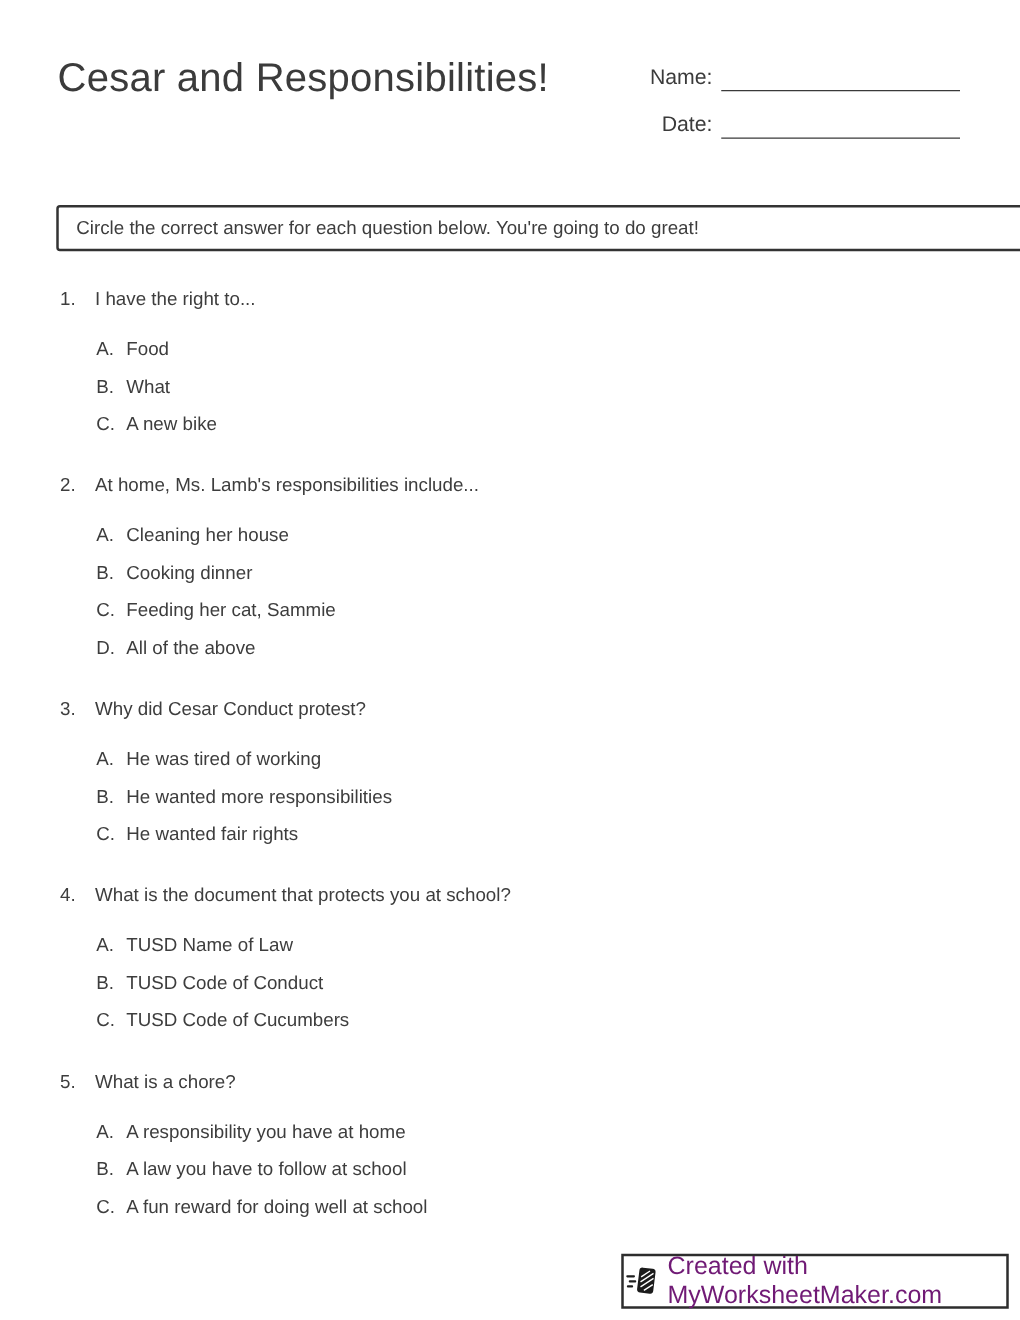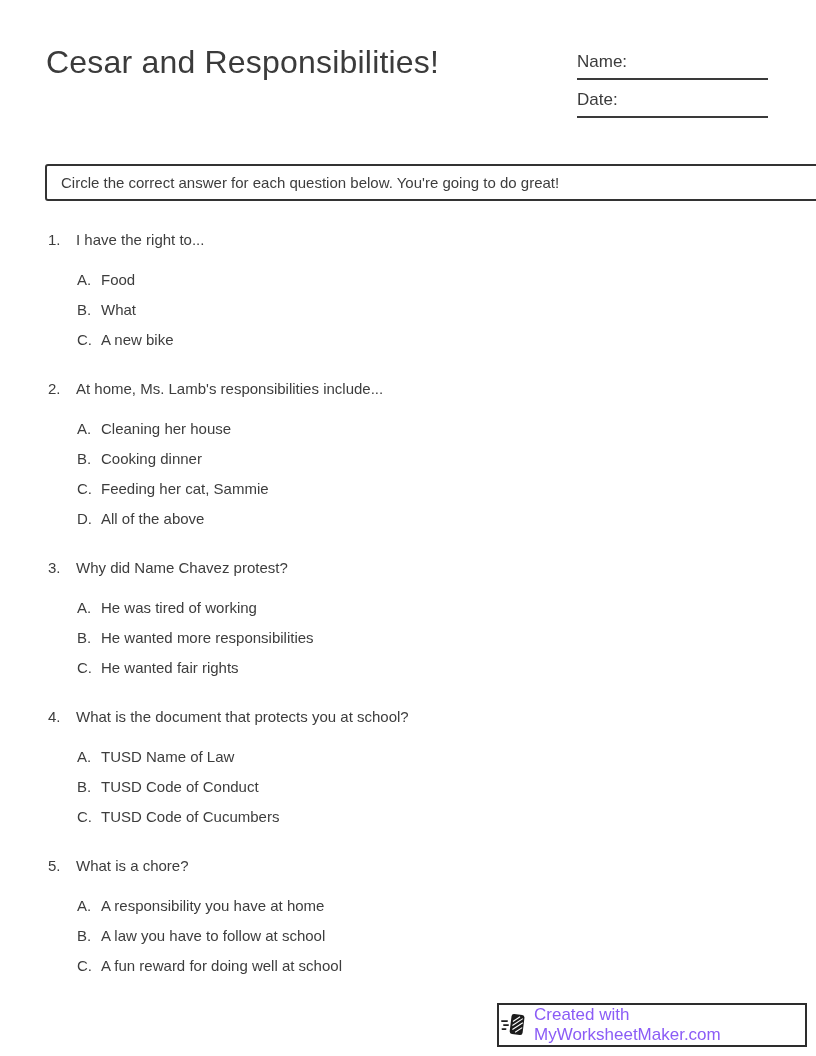--- a/index.html
+++ b/index.html
@@ -23,21 +23,20 @@
     color: #3b3b3b;
     white-space: nowrap;
   }
   .nd-row {
     position: absolute;
     right: 48px;
     display: flex;
     align-items: baseline;
     font-size: 17px;
     color: #3b3b3b;
-    flex-direction: column;
   }
   .nd-row.name { top: 52px; }
   .nd-row.date { top: 90px; }
   .nd-label { white-space: nowrap; }
   .nd-line {
     display: inline-block;
     width: 191px;
     height: 1.5px;
     background: #3a3a3a;
     margin-left: 7px;
@@ -85,22 +84,22 @@
     top: 1003px;
     width: 310px;
     height: 44px;
     box-sizing: border-box;
     border: 2px solid #2d2d2d;
     background: #ffffff;
     display: flex;
     align-items: center;
     justify-content: space-between;
     gap: 7px;
-    font-size: 17px;
-    color: #8b5cf6;
+    font-size: 20px;
+    color: #701a75;
   }
   .logo-icon { display: inline-flex; width: 28px; height: 28px; }
 </style>
 </head>
 <body>
 
 <div class="page">
 
   <h1 class="title">Cesar and Responsibilities!</h1>
 
@@ -161,21 +160,21 @@
         <div class="option">
           <span class="opt-letter">D.</span>
           <span class="opt-text">All of the above</span>
         </div>
       </div>
     </section>
 
     <section class="question">
       <div class="q-row">
         <span class="q-num">3.</span>
-        <span class="q-text">Why did Name Chavez protest?</span>
+        <span class="q-text">Why did Cesar Conduct protest?</span>
       </div>
       <div class="options">
         <div class="option">
           <span class="opt-letter">A.</span>
           <span class="opt-text">He was tired of working</span>
         </div>
         <div class="option">
           <span class="opt-letter">B.</span>
           <span class="opt-text">He wanted more responsibilities</span>
         </div>

